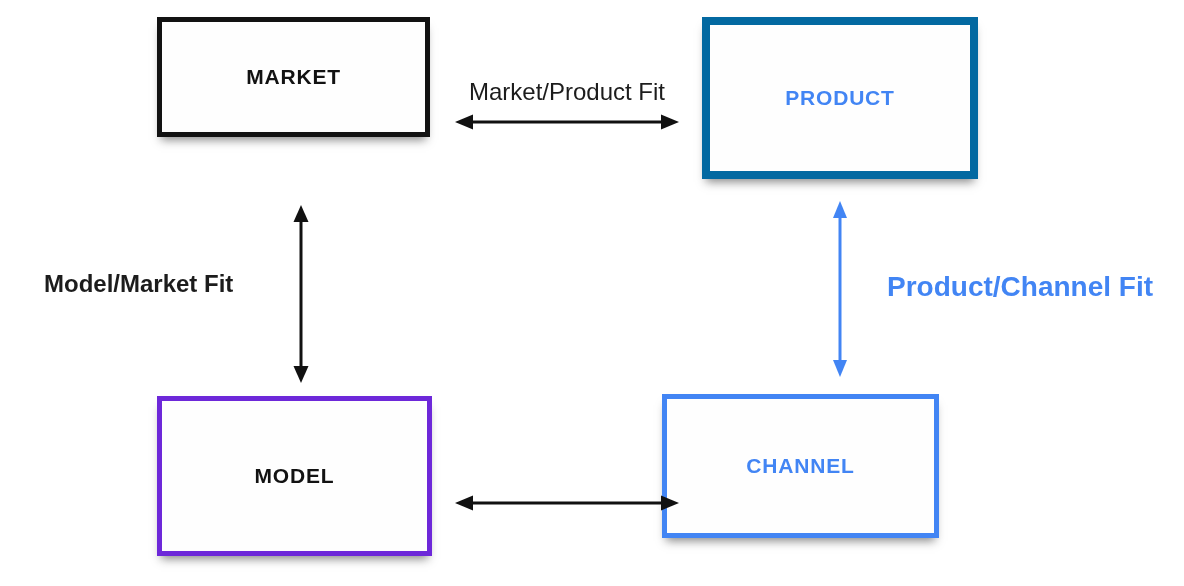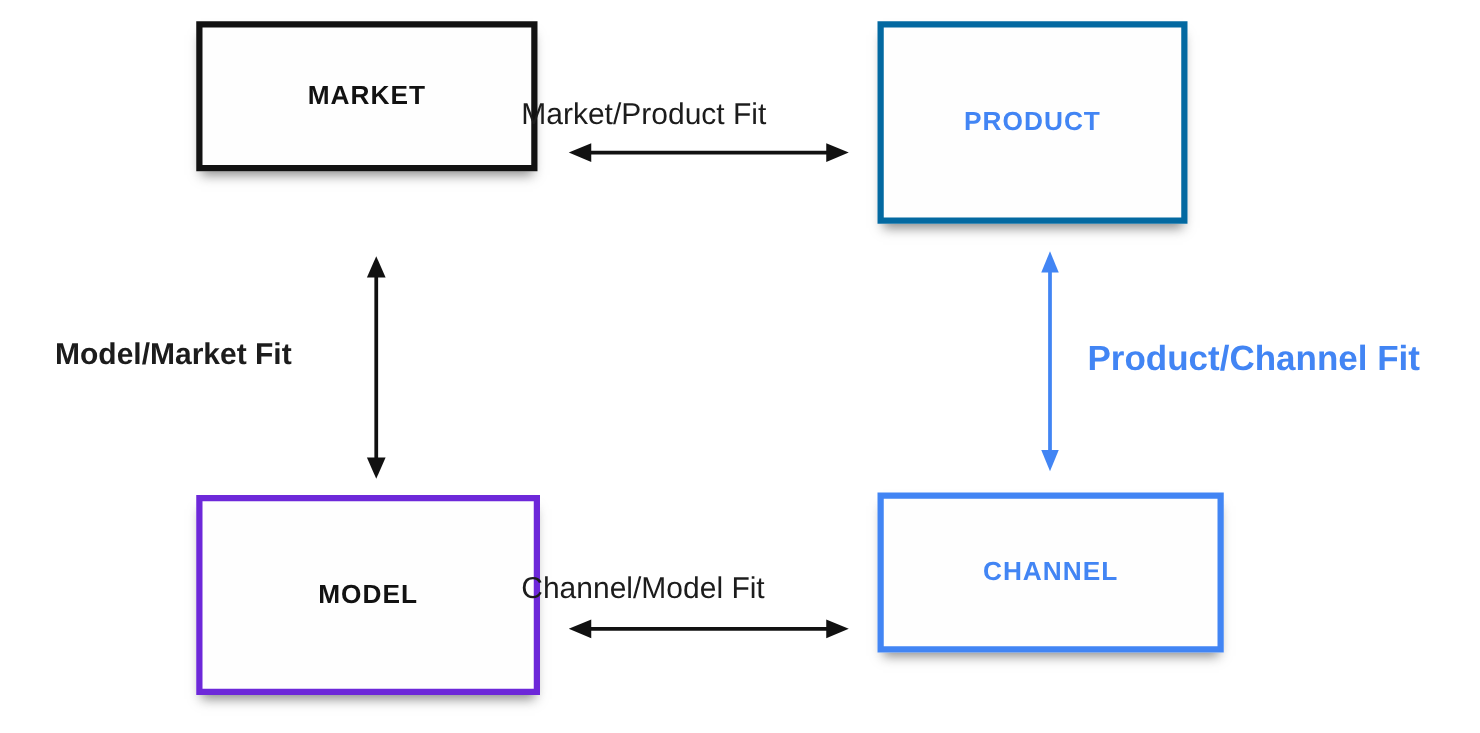--- a/index.html
+++ b/index.html
@@ -22,35 +22,35 @@
     align-items: center;
     justify-content: center;
     box-shadow: 0 7px 9px -4px rgba(40,40,40,0.55);
   }
   .node-label {
     font-weight: bold;
     font-size: 21px;
     letter-spacing: 0.8px;
   }
   .node-market  { left: 157px; top: 17px;  width: 273px; height: 120px; border: 5px solid #121212; }
-  .node-product { left: 702px; top: 17px;  width: 248px; height: 162px; border: 5px solid #0369a1; }
+  .node-product { left: 702px; top: 17px;  width: 276px; height: 162px; border: 8px solid #0369a1; }
   .node-model   { left: 157px; top: 396px; width: 275px; height: 160px; border: 5px solid #6d28d9; }
-  .node-channel { left: 702px; top: 394px; width: 277px; height: 128px; border: 5px solid #4285f4; }
+  .node-channel { left: 662px; top: 394px; width: 277px; height: 144px; border: 5px solid #4285f4; }
   .node-market .node-label,
   .node-model .node-label  { color: #121212; }
   .node-product .node-label,
   .node-channel .node-label { color: #4285f4; }
 
   .edge-label {
     position: absolute;
     font-size: 24px;
     color: #1c1c1c;
     white-space: nowrap;
   }
-  .edge-label.centered { }
+  .edge-label.centered { text-align: center; }
   .label-market-product { left: 417px; top: 78px;  width: 300px; }
   .label-model-market   { left: 44px;  top: 270px; font-weight: bold; }
   .label-product-channel{ left: 870px; top: 271px; width: 300px; font-weight: bold; color: #4285f4; font-size: 28px; }
   .label-channel-model  { left: 417px; top: 457px; width: 300px; }
 
   svg.arrows {
     position: absolute;
     left: 0; top: 0;
     width: 1184px;
     height: 586px;
@@ -74,21 +74,20 @@
     <span class="node-label">MODEL</span>
   </div>
 
   <div class="node node-channel">
     <span class="node-label">CHANNEL</span>
   </div>
 
   <div class="edge-label centered label-market-product">Market/Product Fit</div>
   <div class="edge-label label-model-market">Model/Market Fit</div>
   <div class="edge-label centered label-product-channel">Product/Channel Fit</div>
-  <div class="edge-label centered label-channel-model">Channel/Model Fit</div>
 
   <svg class="arrows" viewBox="0 0 1184 586" xmlns="http://www.w3.org/2000/svg">
 
     <g>
       <line x1="468" y1="122" x2="666" y2="122" stroke-width="3" stroke="#111111"></line>
       <polygon points="455,122 473,114.5 473,129.5" fill="#111111"></polygon>
       <polygon points="679,122 661,114.5 661,129.5" fill="#111111"></polygon>
     </g>
 
     <g>

